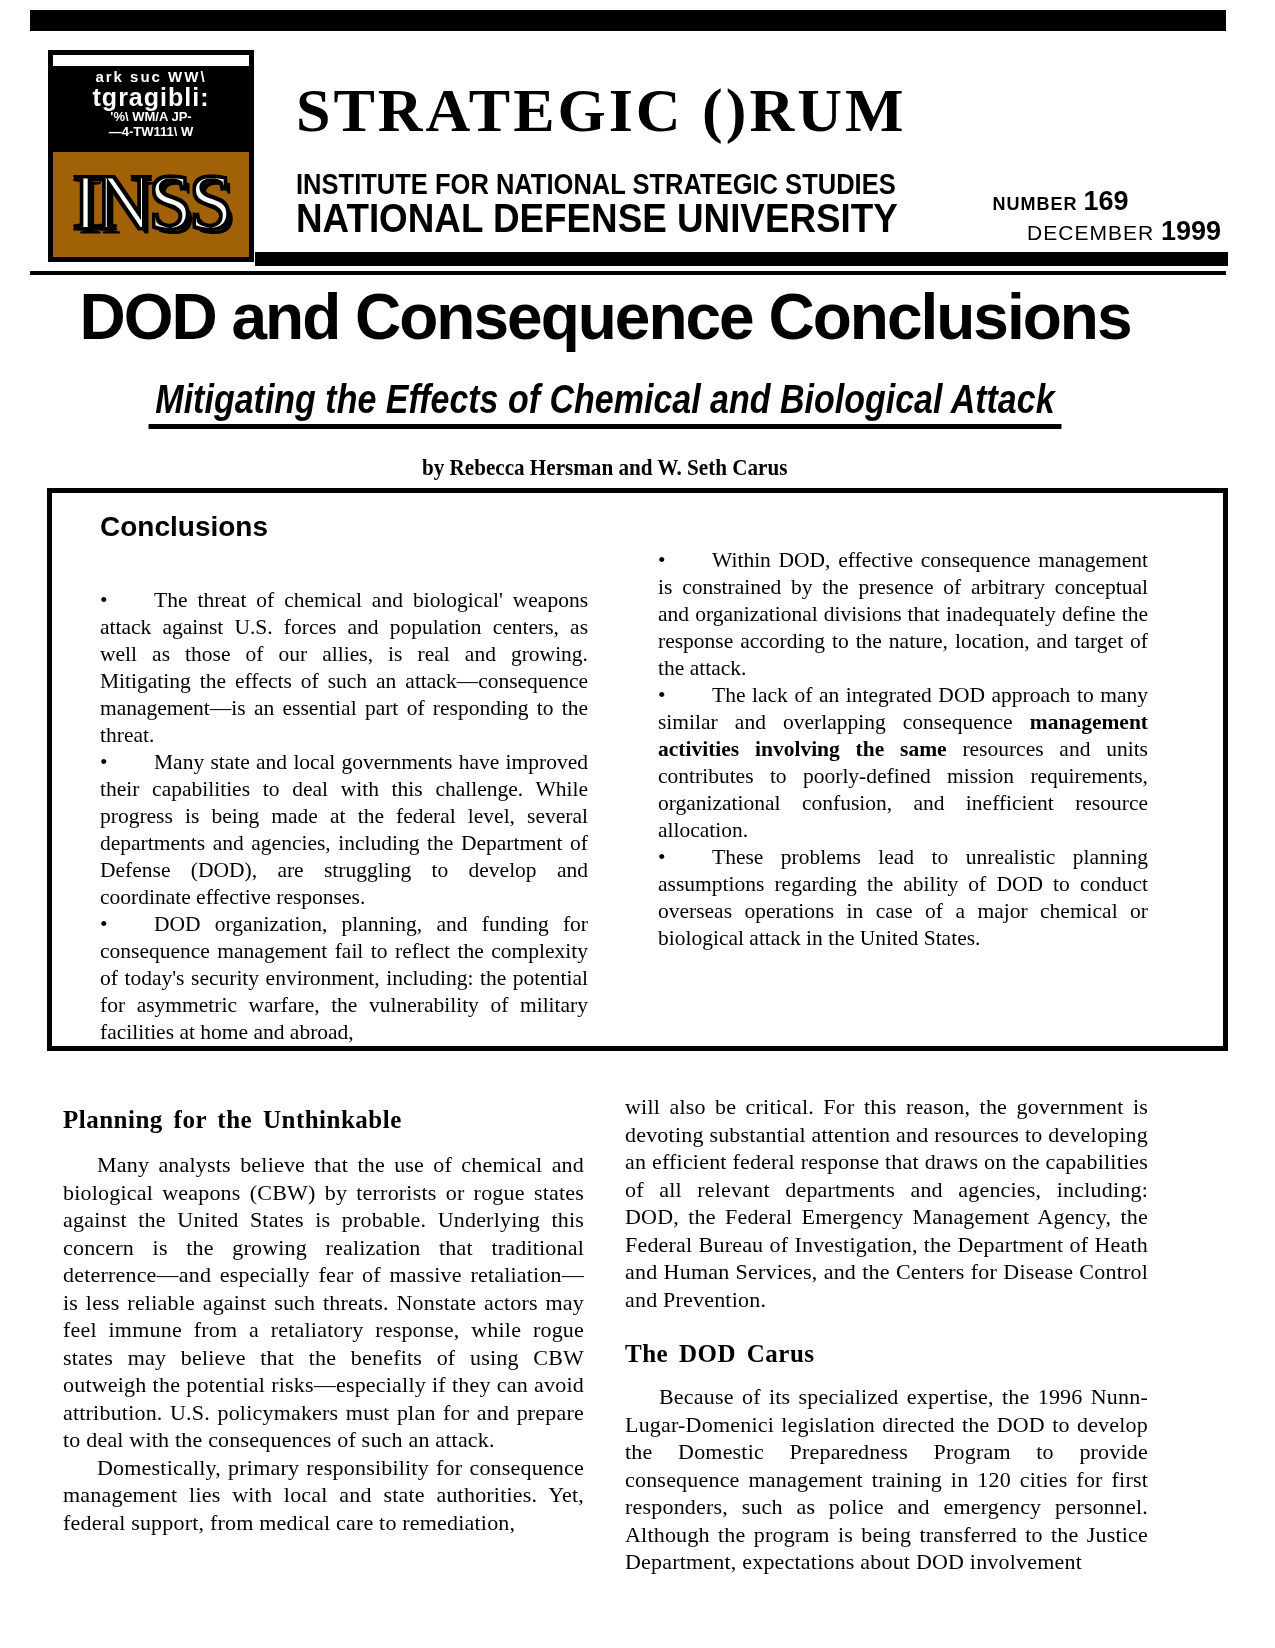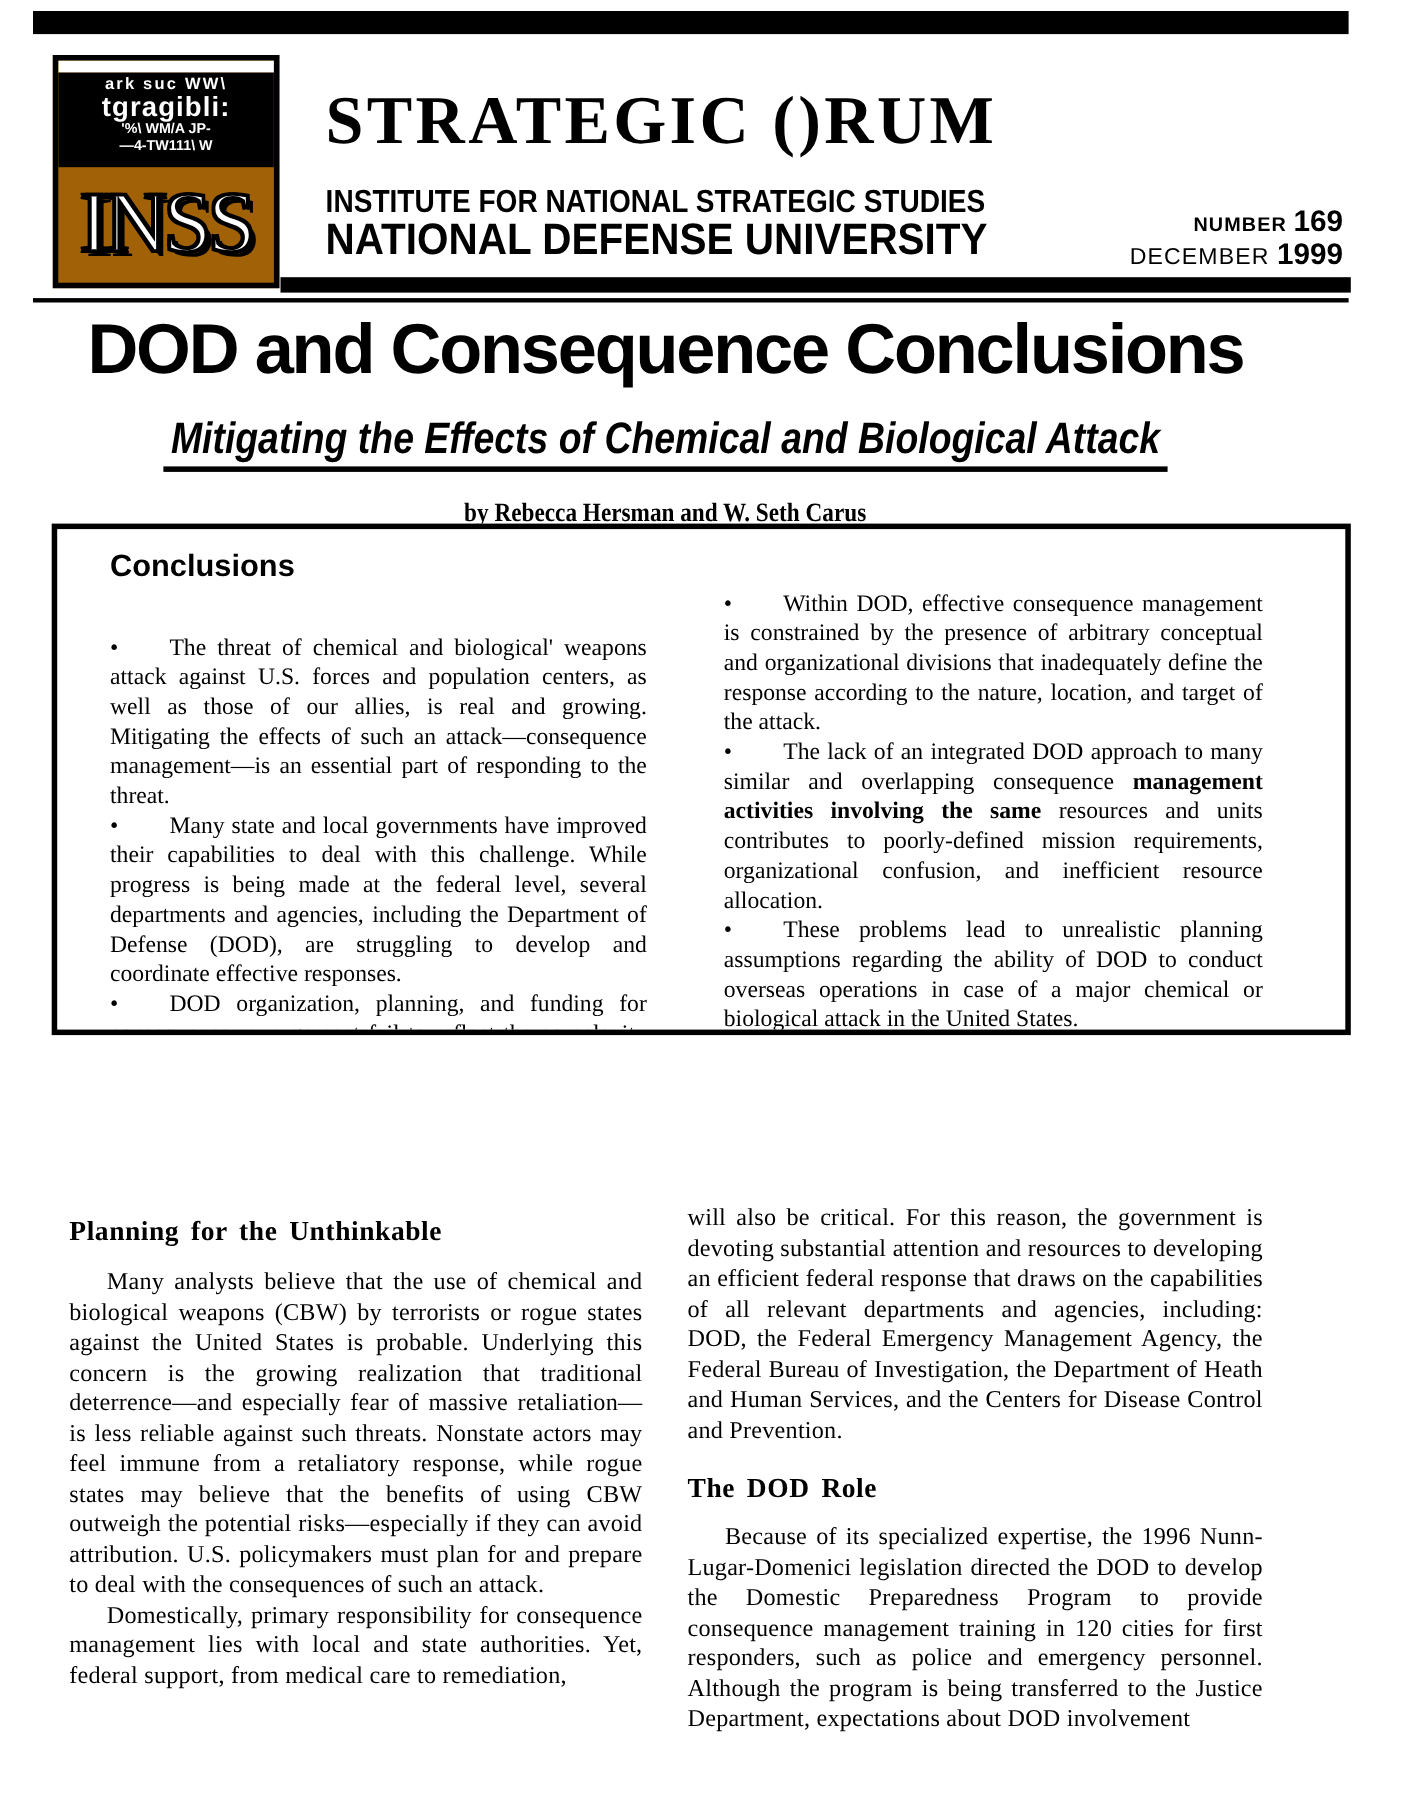--- a/index.html
+++ b/index.html
@@ -23,40 +23,40 @@
              -webkit-text-stroke:3px #000;
              text-shadow:-2px -2px 0 #000,2px -2px 0 #000,-2px 2px 0 #000,2px 2px 0 #000,5px 5px 0 #000;}
   #masthead{left:296px;top:62px;width:880px;font-family:"Liberation Serif",serif;font-weight:bold;
             font-size:62px;line-height:96px;letter-spacing:3px;white-space:nowrap;}
   #institute-line{left:296px;top:170px;font-family:"Liberation Sans",sans-serif;font-weight:bold;
             font-size:29px;line-height:29px;white-space:nowrap;transform:scaleX(0.88);transform-origin:left top;}
   #university-line{left:296px;top:198px;font-family:"Liberation Sans",sans-serif;font-weight:bold;
             font-size:40px;line-height:40px;white-space:nowrap;transform:scaleX(0.92);transform-origin:left top;}
   #issue-block{left:900px;top:188px;width:321px;text-align:right;
             font-family:"Liberation Sans",sans-serif;white-space:nowrap;}
-  .numline{font-weight:bold;font-size:18px;line-height:26px;letter-spacing:1px;}
+  .numline{font-weight:bold;font-size:18px;line-height:26px;letter-spacing:1px;text-align:center;}
   .numline .big{font-size:27px;letter-spacing:0;}
   .dateline{font-size:21px;line-height:28px;letter-spacing:1px;}
   .dateline .big{font-size:27px;font-weight:bold;letter-spacing:0;}
   #thick-bar{left:255px;top:252px;width:973px;height:14px;background:#000;}
   #thin-rule{left:30px;top:271px;width:1196px;height:4px;background:#000;}
 
   
   #title-wrap{left:30px;top:282px;width:1150px;text-align:center;}
   #main-title{font-family:"Liberation Sans",sans-serif;font-weight:bold;font-size:64px;
               line-height:70px;letter-spacing:-2px;}
   #subtitle{display:inline-block;margin-top:6px;font-family:"Liberation Sans",sans-serif;
             font-weight:bold;font-style:italic;font-size:40px;line-height:46px;letter-spacing:0;
             border-bottom:5px solid #000;padding:0 8px 2px 8px;transform:scaleX(0.85);}
   #byline{margin-top:24px;font-family:Liberation Serif, serif;font-weight:bold;font-size:24px;
           line-height:28px;}
   #byline span{display:inline-block;transform:scaleX(0.88);}
 
   
-  #conclusions-box{left:47px;top:476px;width:1181px;height:465px;border:5px solid #000;
+  #conclusions-box{left:47px;top:488px;width:1181px;height:563px;border:5px solid #000;
                    box-sizing:border-box;background:#fff;overflow:hidden;}
   #conclusions-heading{position:absolute;left:48px;top:18px;font-family:"Liberation Sans",sans-serif;
                    font-weight:bold;font-size:28px;}
   #cbox-left{position:absolute;left:48px;top:82px;width:488px;margin-top:12px;}
   #cbox-right{position:absolute;left:606px;top:54px;width:490px;}
   .cbullet,.ccont{margin:0;font-size:21.5px;line-height:27px;text-align:justify;
                   font-family:"Liberation Serif",serif;}
   .blt{display:inline-block;width:54px;}
   .cbullet b{font-weight:bold;}
 
@@ -129,17 +129,17 @@
   </div>
 
   <div class="abs" id="body-left">
     <h3 class="body-head">Planning for the Unthinkable</h3>
     <p class="bpara indent">Many analysts believe that the use of chemical and biological weapons (CBW) by terrorists or rogue states against the United States is probable. Underlying this concern is the growing realization that traditional deterrence—and especially fear of massive retaliation—is less reliable against such threats. Nonstate actors may feel immune from a retaliatory response, while rogue states may believe that the benefits of using CBW outweigh the potential risks—especially if they can avoid attribution. U.S. policymakers must plan for and prepare to deal with the consequences of such an attack.</p>
     <p class="bpara indent">Domestically, primary responsibility for consequence management lies with local and state authorities. Yet, federal support, from medical care to remediation,</p>
   </div>
 
   <div class="abs" id="body-right">
     <p class="bpara">will also be critical. For this reason, the government is devoting substantial attention and resources to developing an efficient federal response that draws on the capabilities of all relevant departments and agencies, including: DOD, the Federal Emergency Management Agency, the Federal Bureau of Investigation, the Department of Heath and Human Services, and the Centers for Disease Control and Prevention.</p>
-    <h3 class="body-head">The DOD Role</h3>
+    <h3 class="body-head">The DOD Carus</h3>
     <p class="bpara indent">Because of its specialized expertise, the 1996 Nunn-Lugar-Domenici legislation directed the DOD to develop the Domestic Preparedness Program to provide consequence management training in 120 cities for first responders, such as police and emergency personnel. Although the program is being transferred to the Justice Department, expectations about DOD involvement</p>
   </div>
 
 </div>
 
 </body></html>

